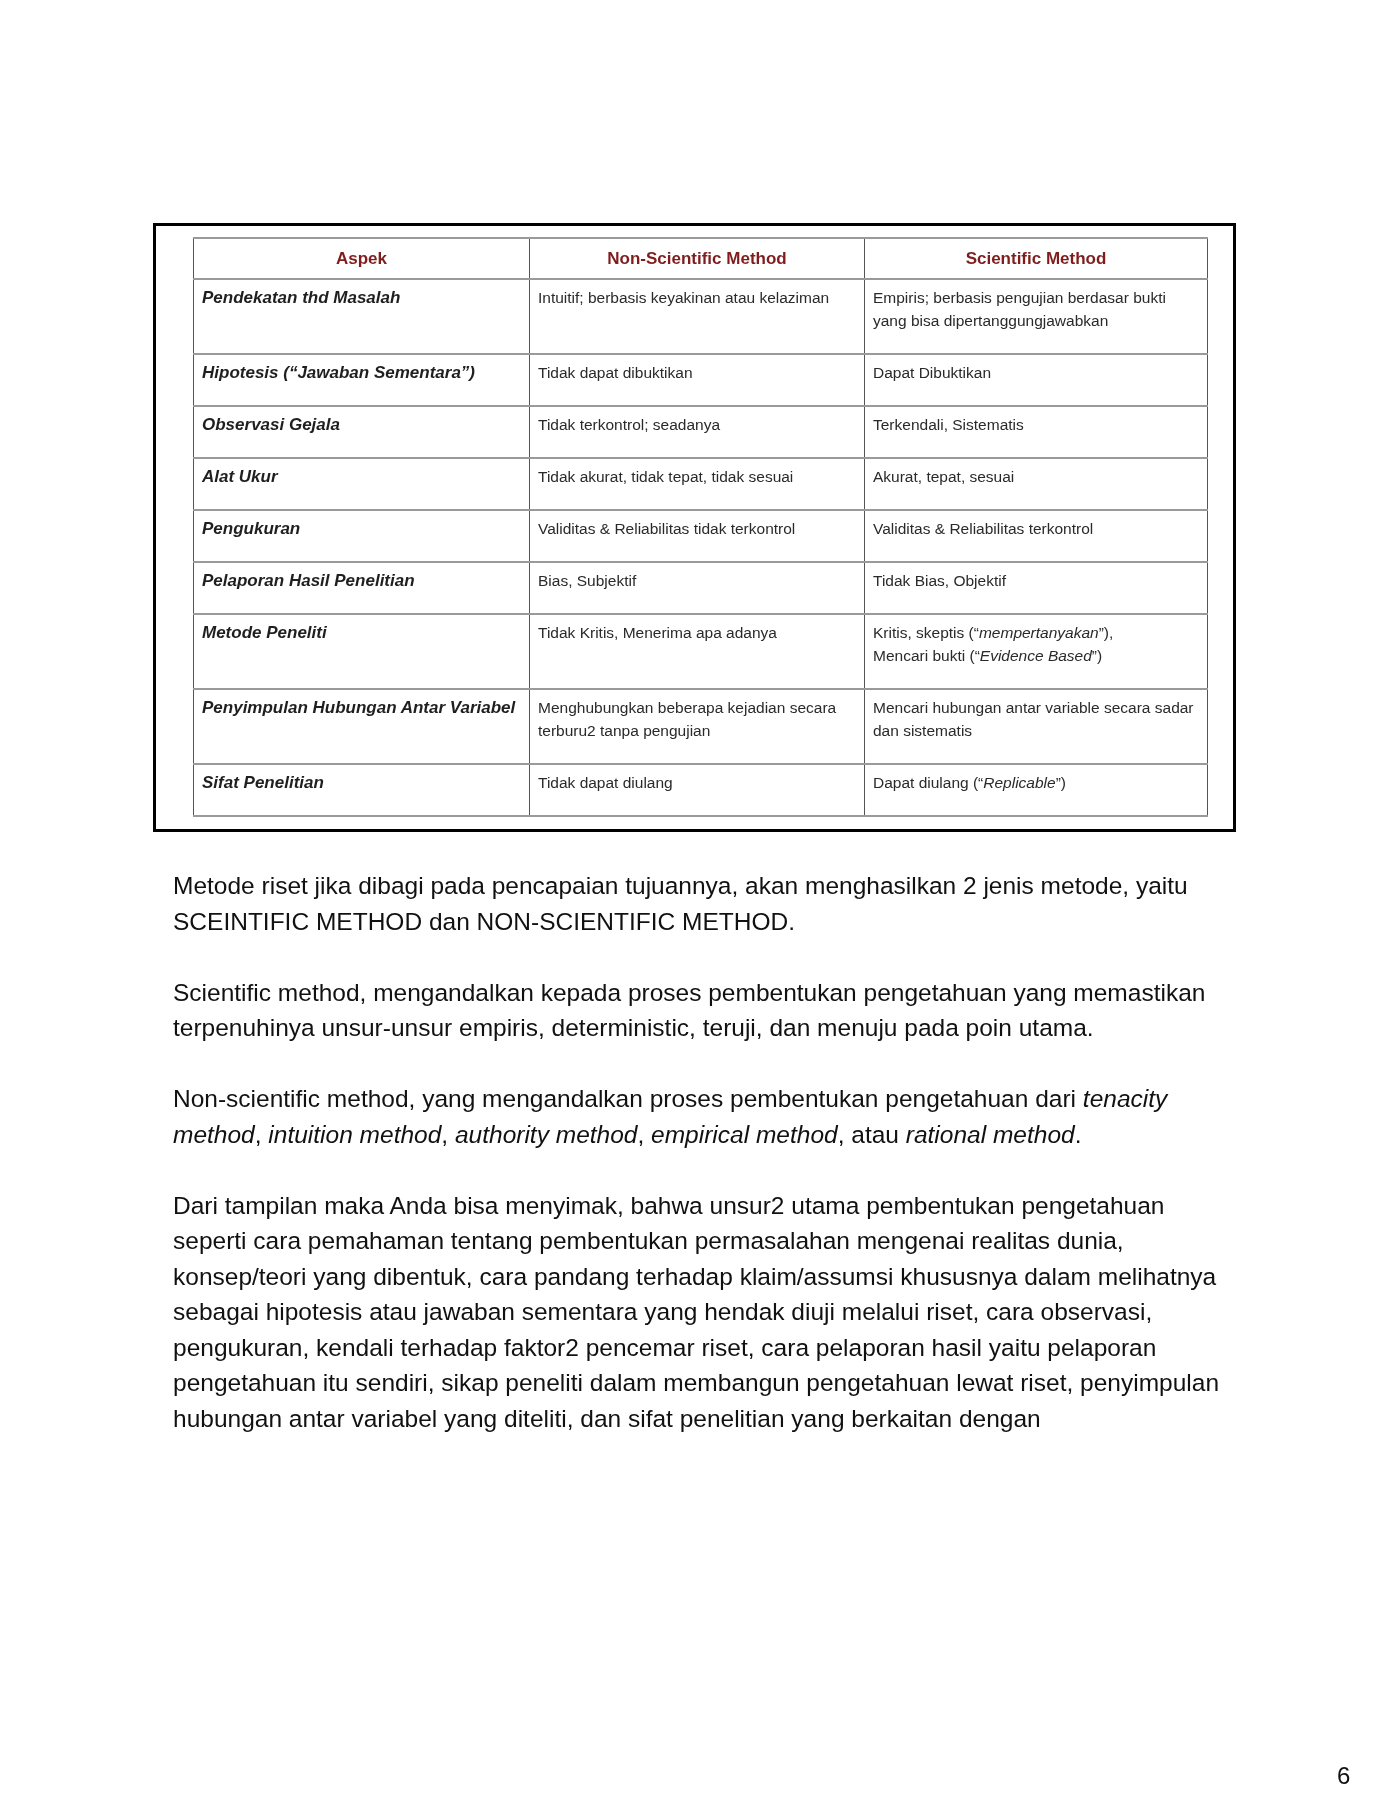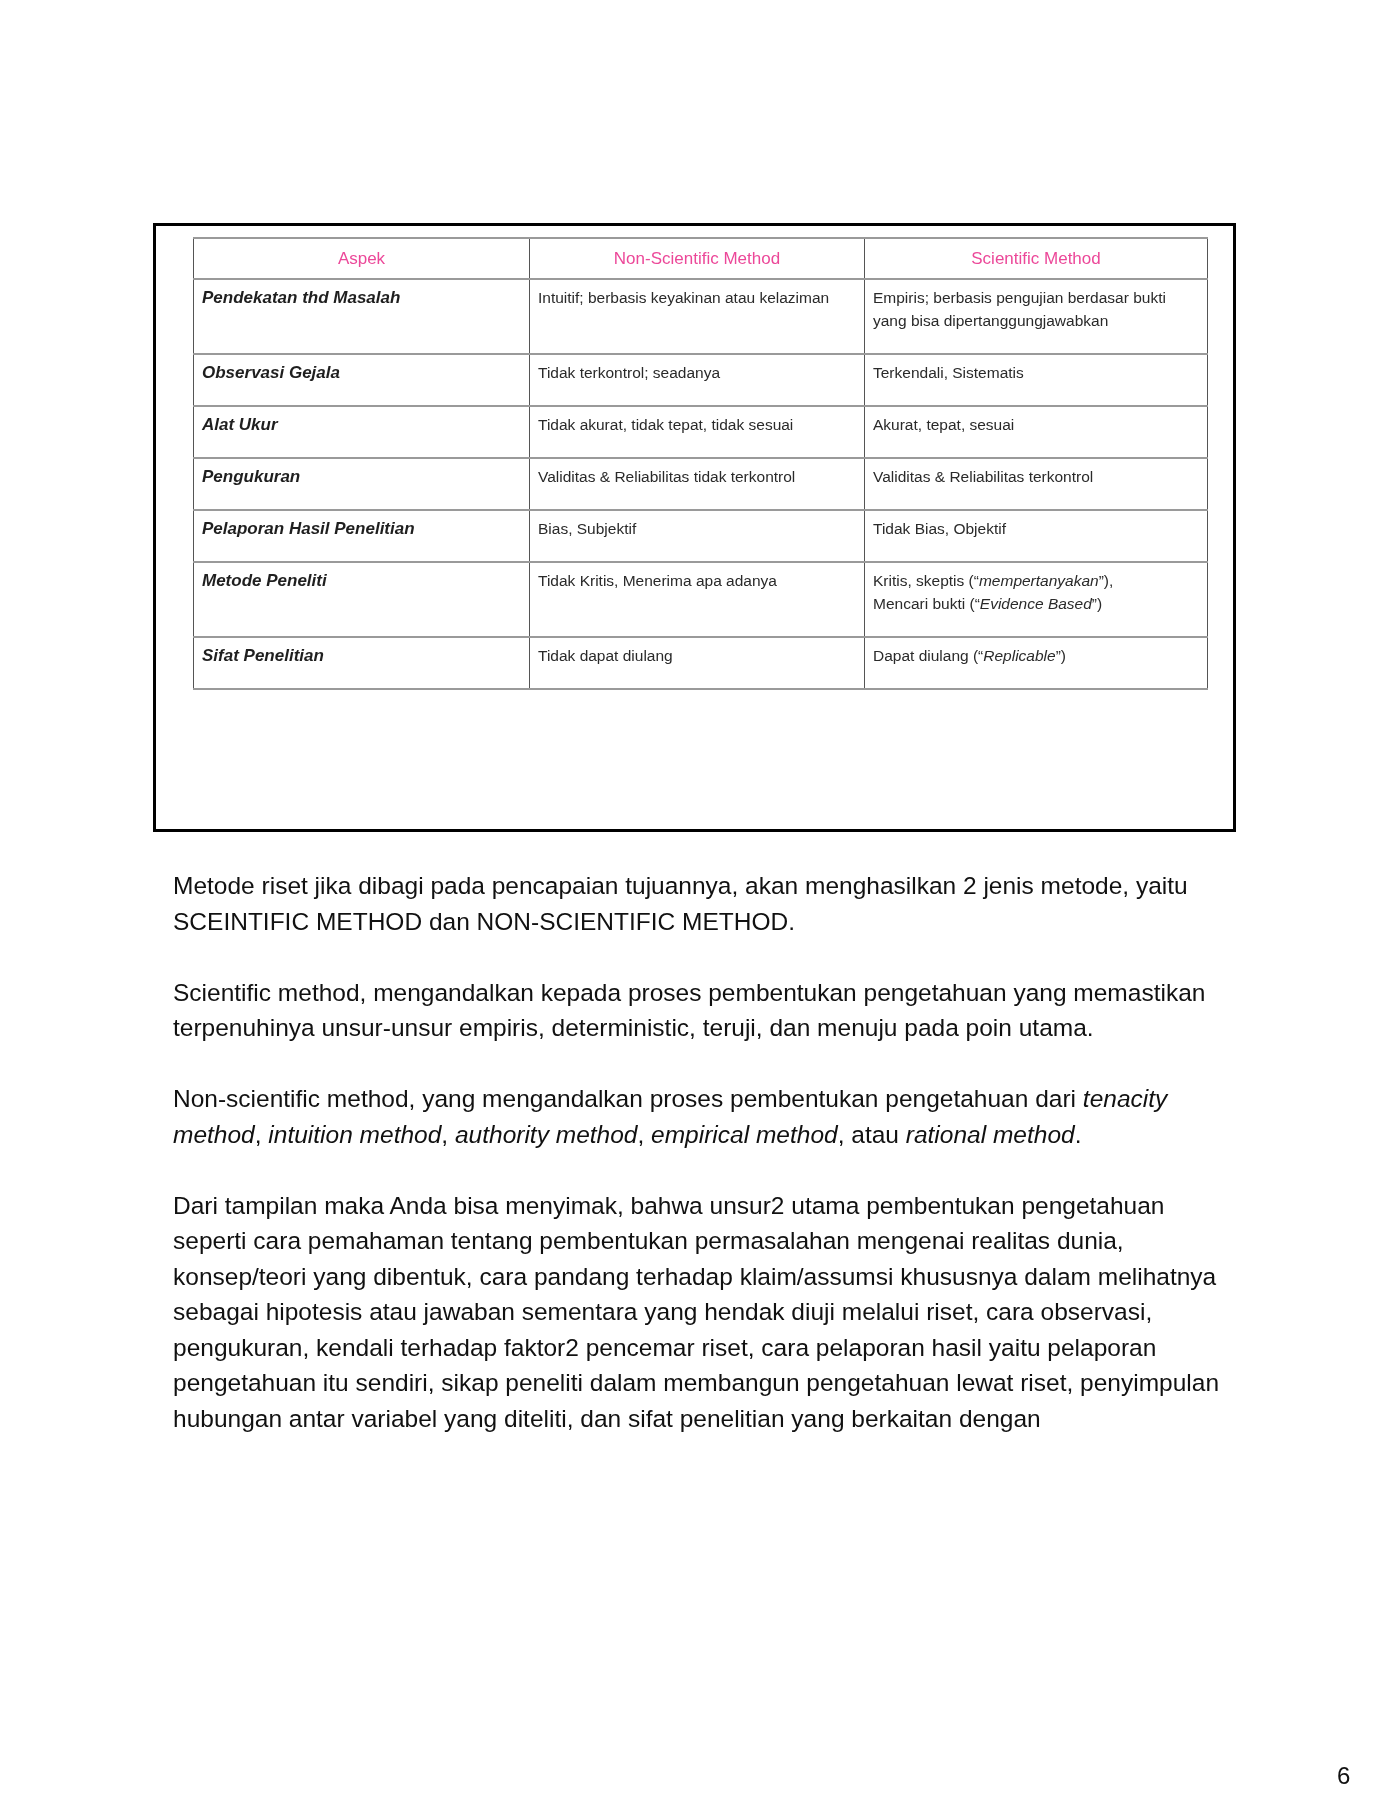--- a/index.html
+++ b/index.html
@@ -5,21 +5,21 @@
   html, body { margin: 0; padding: 0; background: #ffffff; }
   body { width: 1391px; height: 1800px; position: relative; overflow: hidden;
          font-family: "Liberation Sans", "DejaVu Sans", sans-serif; color: #111; }
   .figure-box { position: absolute; left: 153px; top: 223px; width: 1077px; height: 603px;
                 border: 3px solid #000; background: #fff; }
   table.compare { position: absolute; left: 37px; top: 11px; width: 1014px;
                   border-collapse: collapse; table-layout: fixed;
                   font-family: "Liberation Sans", sans-serif; font-size: 15.5px; color: #2a2a2a; }
   table.compare th, table.compare td { border: 2px solid #9a9a9a; border-left: 1.5px solid #555; border-right: 1.5px solid #555;
                   vertical-align: top; padding: 6px 8px 21px 8px; line-height: 23px; }
-  table.compare th { font-weight: normal; text-align: center; font-size: 17px; color: #ec4899; padding: 8px; }
+  table.compare th { font-weight: bold; text-align: center; font-size: 17px; color: #7f1d1d; padding: 8px; }
   table.compare td.aspek { font-weight: bold; font-style: italic; font-size: 17px; color: #1f1f1f; }
   col.c1 { width: 336px; } col.c2 { width: 335px; } col.c3 { width: 343px; }
   tr.h-head { height: 40px; } tr.h-2l { height: 72px; } tr.h-1l { height: 42px; }
   .body-text { position: absolute; left: 173px; top: 868px; width: 1060px;
                font-family: "Liberation Sans", sans-serif; font-size: 24.5px; line-height: 35.5px; color: #111; }
   .body-text p { margin: 0 0 35.5px 0; }
   .page-number { position: absolute; left: 1337px; top: 1762px; font-family: "Liberation Sans", sans-serif;
                  font-size: 24px; color: #111; }
   em { font-style: italic; }
 </style>
@@ -40,20 +40,25 @@
         <th>Scientific Method</th>
       </tr>
     </thead>
     <tbody>
       <tr class="h-2l">
         <td class="aspek">Pendekatan thd Masalah</td>
         <td>Intuitif; berbasis keyakinan atau kelaziman</td>
         <td>Empiris; berbasis pengujian berdasar bukti yang bisa dipertanggungjawabkan</td>
       </tr>
       <tr class="h-1l">
+        <td class="aspek">Hipotesis (“Jawaban Sementara”)</td>
+        <td>Tidak dapat dibuktikan</td>
+        <td>Dapat Dibuktikan</td>
+      </tr>
+      <tr class="h-1l">
         <td class="aspek">Observasi Gejala</td>
         <td>Tidak terkontrol; seadanya</td>
         <td>Terkendali, Sistematis</td>
       </tr>
       <tr class="h-1l">
         <td class="aspek">Alat Ukur</td>
         <td>Tidak akurat, tidak tepat, tidak sesuai</td>
         <td>Akurat, tepat, sesuai</td>
       </tr>
       <tr class="h-1l">
@@ -64,20 +69,25 @@
       <tr class="h-1l">
         <td class="aspek">Pelaporan Hasil Penelitian</td>
         <td>Bias, Subjektif</td>
         <td>Tidak Bias, Objektif</td>
       </tr>
       <tr class="h-2l">
         <td class="aspek">Metode Peneliti</td>
         <td>Tidak Kritis, Menerima apa adanya</td>
         <td><span>Kritis, skeptis (“</span><em>mempertanyakan</em><span>”),</span><br><span>Mencari bukti (“</span><em>Evidence Based</em><span>”)</span></td>
       </tr>
+      <tr class="h-2l">
+        <td class="aspek">Penyimpulan Hubungan Antar Variabel</td>
+        <td>Menghubungkan beberapa kejadian secara terburu2 tanpa pengujian</td>
+        <td>Mencari hubungan antar variable secara sadar dan sistematis</td>
+      </tr>
       <tr class="h-1l">
         <td class="aspek">Sifat Penelitian</td>
         <td>Tidak dapat diulang</td>
         <td><span>Dapat diulang (“</span><em>Replicable</em><span>”)</span></td>
       </tr>
     </tbody>
   </table>
 </div>
 
 <div class="body-text">

